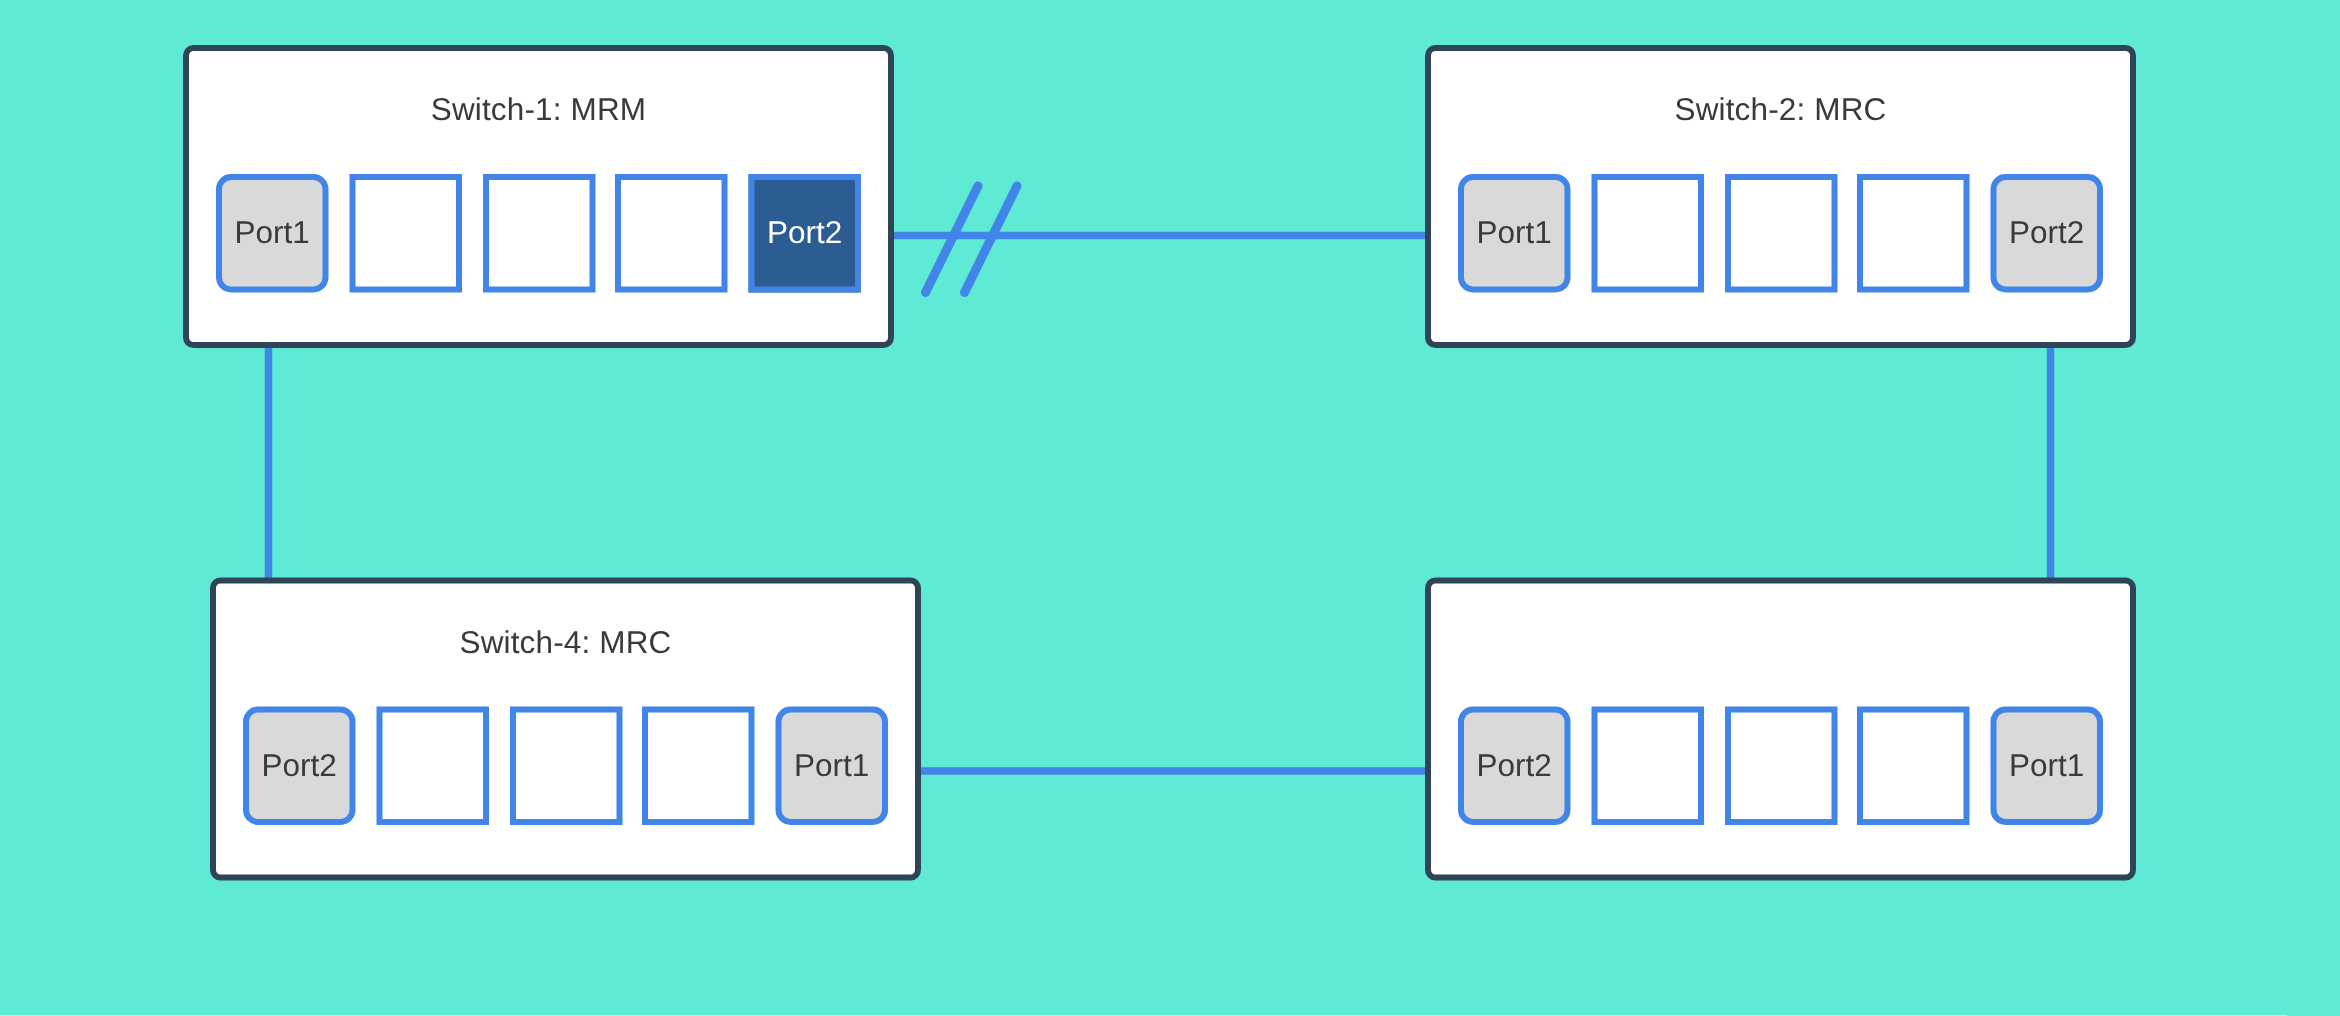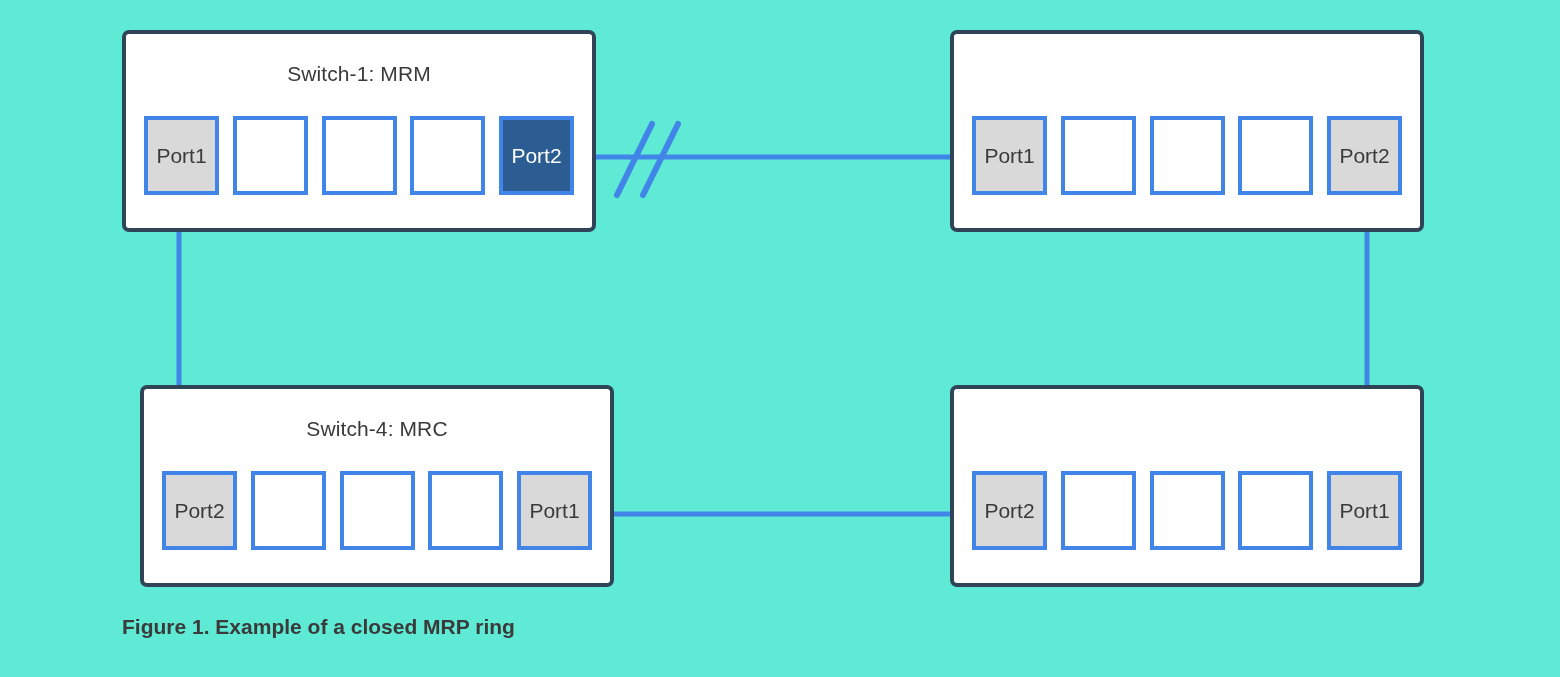--- a/index.html
+++ b/index.html
@@ -65,21 +65,21 @@
     height: 79px;
     border: 4px solid #4285E8;
     background: #ffffff;
     display: flex;
     align-items: center;
     justify-content: center;
     font-size: 21px;
     color: #3A3A3A;
     line-height: 1;
   }
-  .port.gray   { background: #D9D9D9; }
+  .port.gray   { background: #D9D9D9; border-radius: 10px; }
   .port.navy   { background: #2B5C92; color: #FFFFFF; }
   .port.empty  { background: #FFFFFF; }
 
   
   #figure-caption {
     position: absolute;
     left: 122px;
     top: 615px;
     font-size: 21px;
     font-weight: bold;
@@ -113,20 +113,21 @@
     <div class="ports-row">
       <div class="port gray">Port1</div>
       <div class="port empty"></div>
       <div class="port empty"></div>
       <div class="port empty"></div>
       <div class="port navy">Port2</div>
     </div>
   </div>
 
   <div class="switch-box" id="switch-2" style="left:950px; top:30px; width:474px; height:202px;">
+    <div class="switch-title">Switch-2: MRC</div>
     <div class="ports-row">
       <div class="port gray">Port1</div>
       <div class="port empty"></div>
       <div class="port empty"></div>
       <div class="port empty"></div>
       <div class="port gray">Port2</div>
     </div>
   </div>
 
   <div class="switch-box" id="switch-4" style="left:122px; top:385px; width:474px; height:202px;margin-left:18px;">
@@ -143,15 +144,14 @@
   <div class="switch-box" id="switch-3" style="left:950px; top:385px; width:474px; height:202px;">
     <div class="ports-row">
       <div class="port gray">Port2</div>
       <div class="port empty"></div>
       <div class="port empty"></div>
       <div class="port empty"></div>
       <div class="port gray">Port1</div>
     </div>
   </div>
 
-  <div id="figure-caption">Figure 1. Example of a closed MRP ring</div>
 
 </div>
 
 </body></html>

